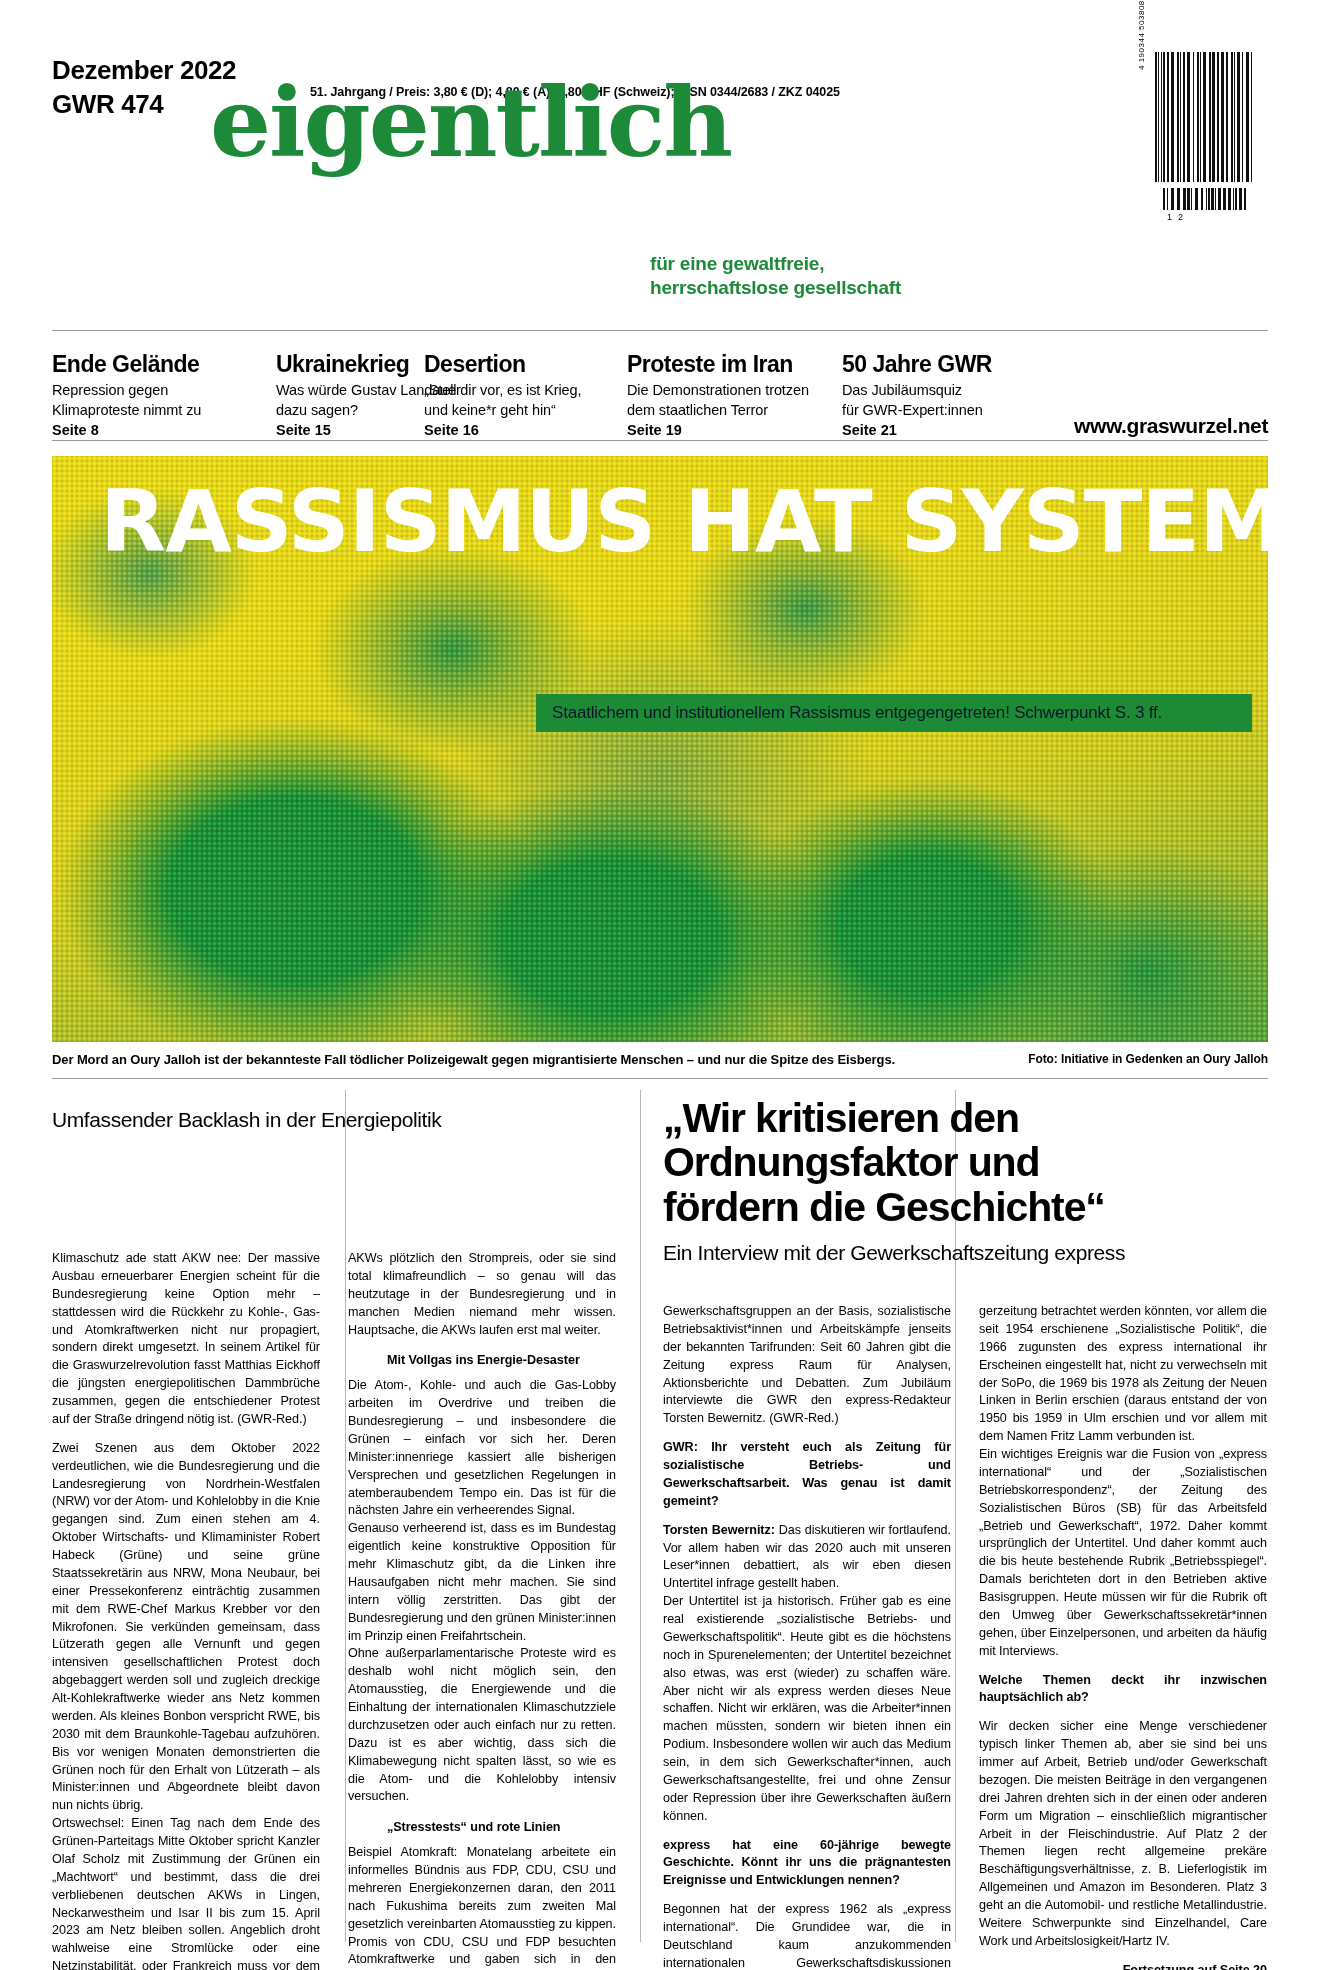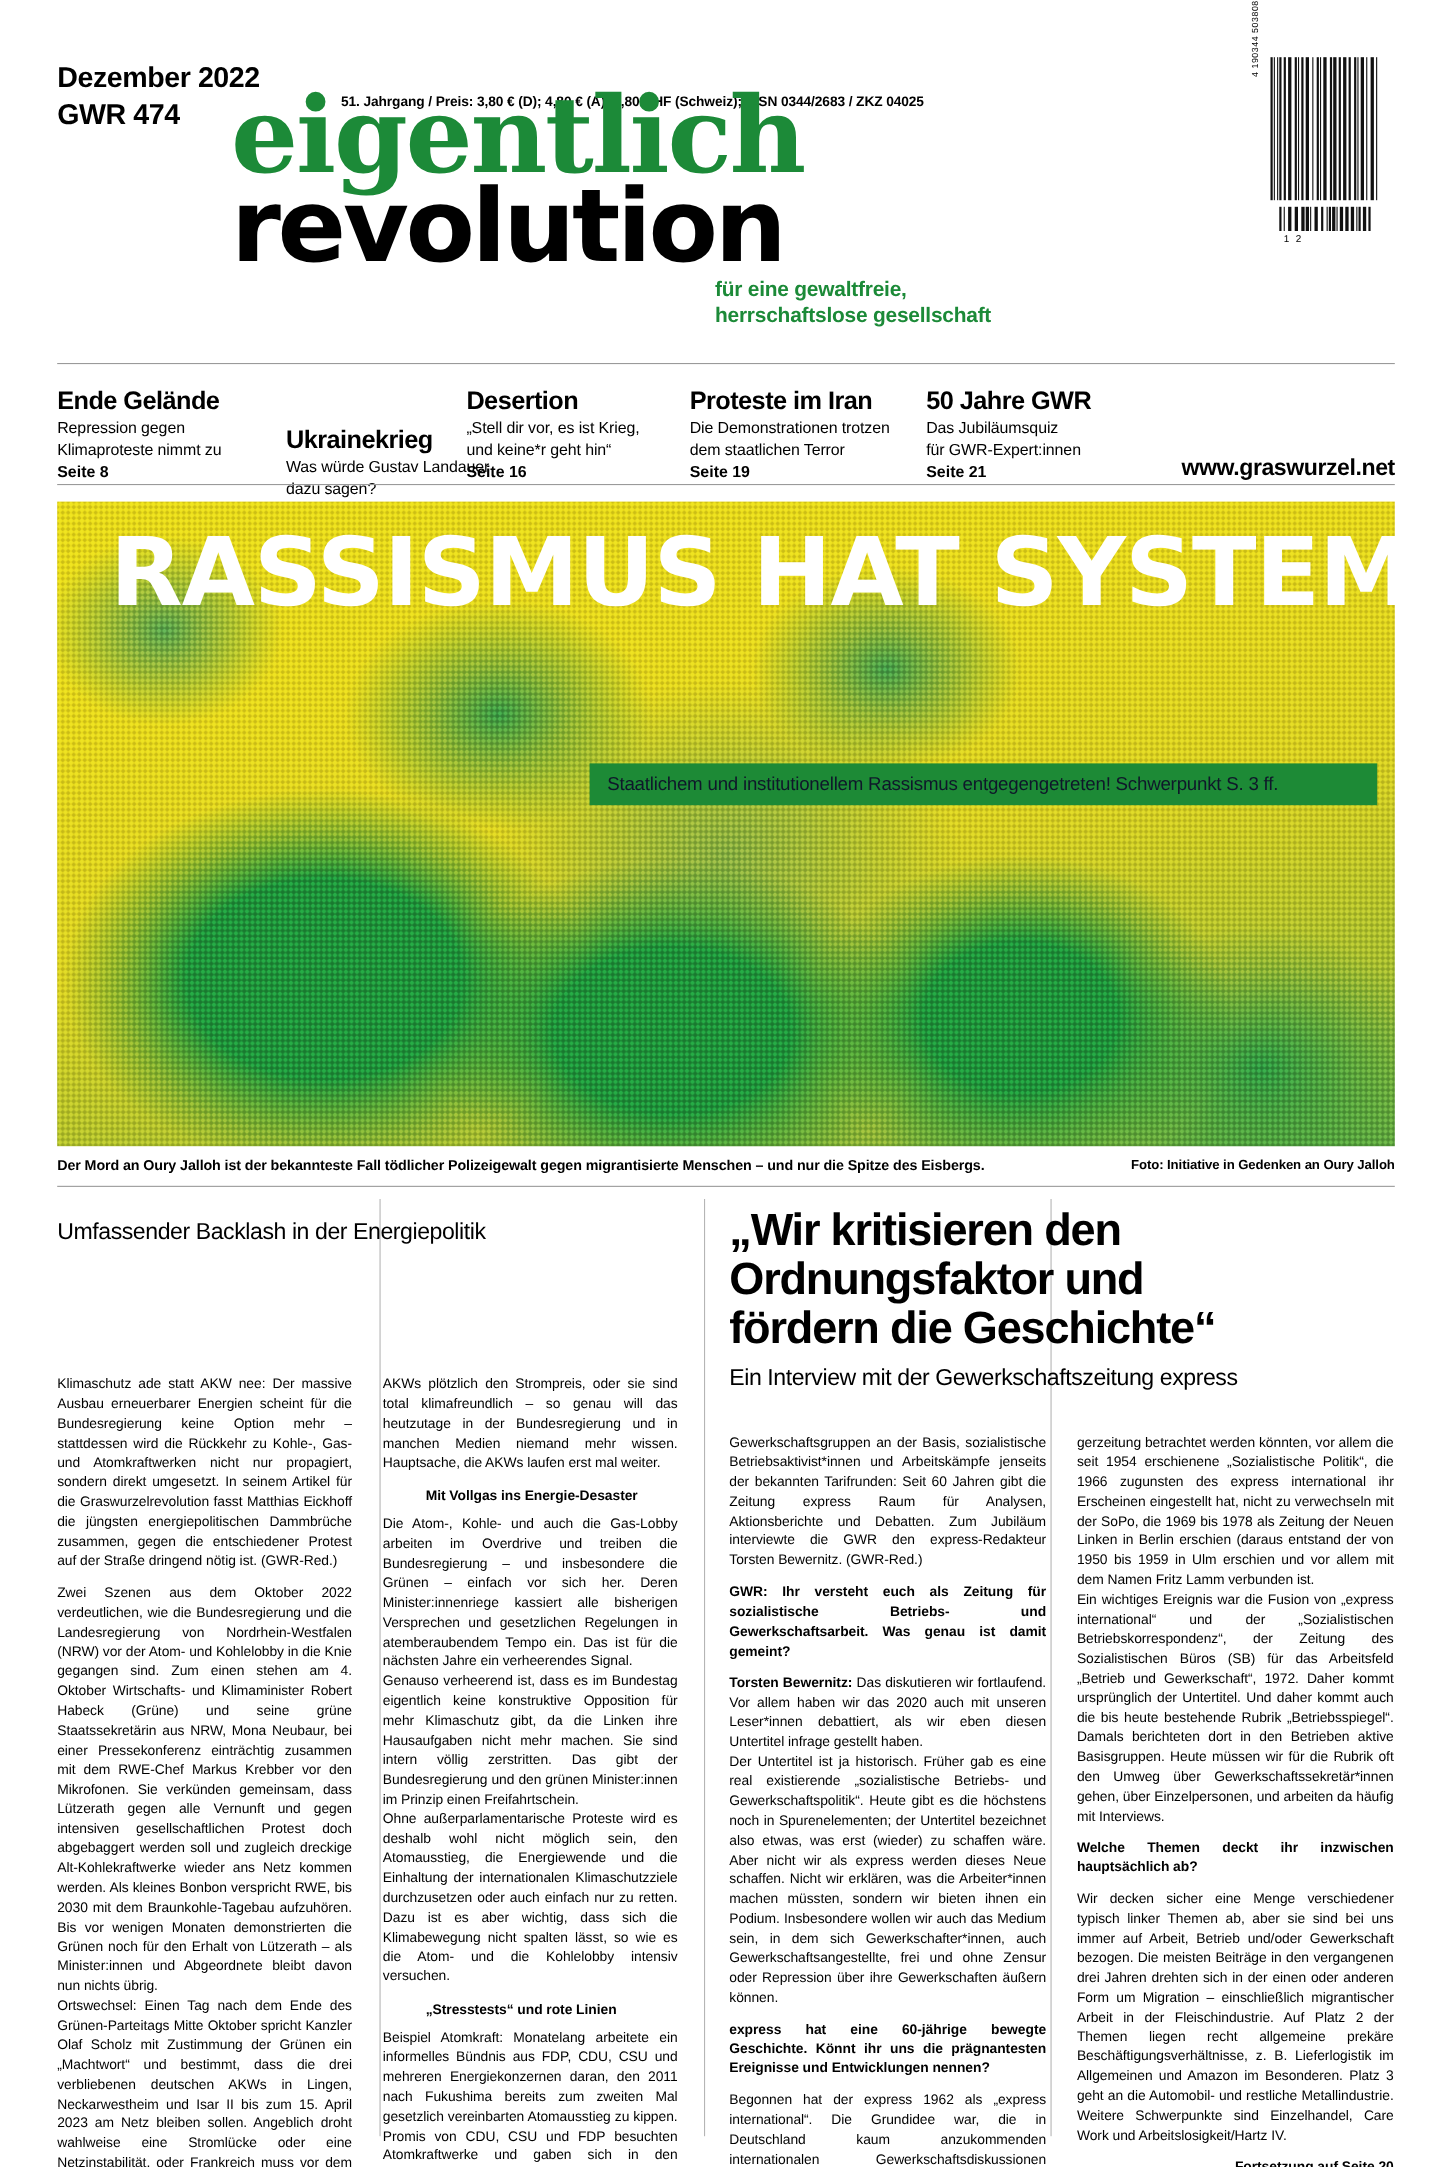--- a/index.html
+++ b/index.html
@@ -155,37 +155,36 @@
           <i style="left: 76px; width: 3px;"></i>
           <i style="left: 81px; width: 2px;"></i>
         </div>
       <div class="bc-side">4 190344 503808</div>
       <div class="bc-num">12</div>
     </div>
   </div>
 
   <div class="logo">
     <div class="l1">eigentlich</div>
-    <div class="l2">revolution</div>
   </div>
   <div class="tagline">
     <div>für eine gewaltfreie,</div>
     <div>herrschaftslose gesellschaft</div>
   </div>
 
   <div class="hr-top"></div>
 
   <div class="teasers" id="teasers">
       <div class="teaser" style="left: 0px;">
         <h4>Ende Gelände</h4>
         <p>Repression gegen</p>
         <p>Klimaproteste nimmt zu</p>
         <div class="pg">Seite 8</div>
       </div>
-      <div class="teaser" style="left: 208px; margin-top: 35px;">
+      <div class="teaser" style="left: 224px;">
         <h4>Ukrainekrieg</h4>
         <p>Was würde Gustav Landauer</p>
         <p>dazu sagen?</p>
         <div class="pg">Seite 15</div>
       </div>
       <div class="teaser" style="left: 372px;">
         <h4>Desertion</h4>
         <p>„Stell dir vor, es ist Krieg,</p>
         <p>und keine*r geht hin“</p>
         <div class="pg">Seite 16</div>

